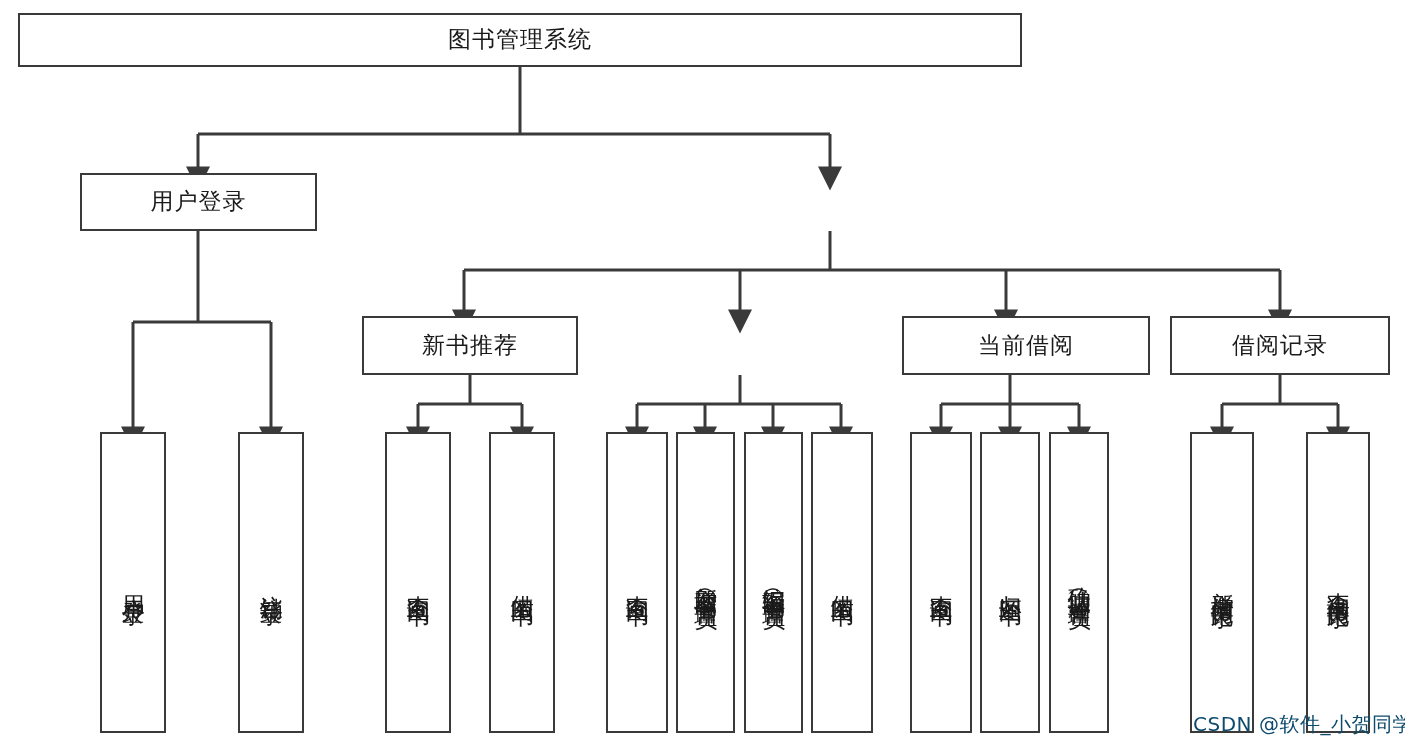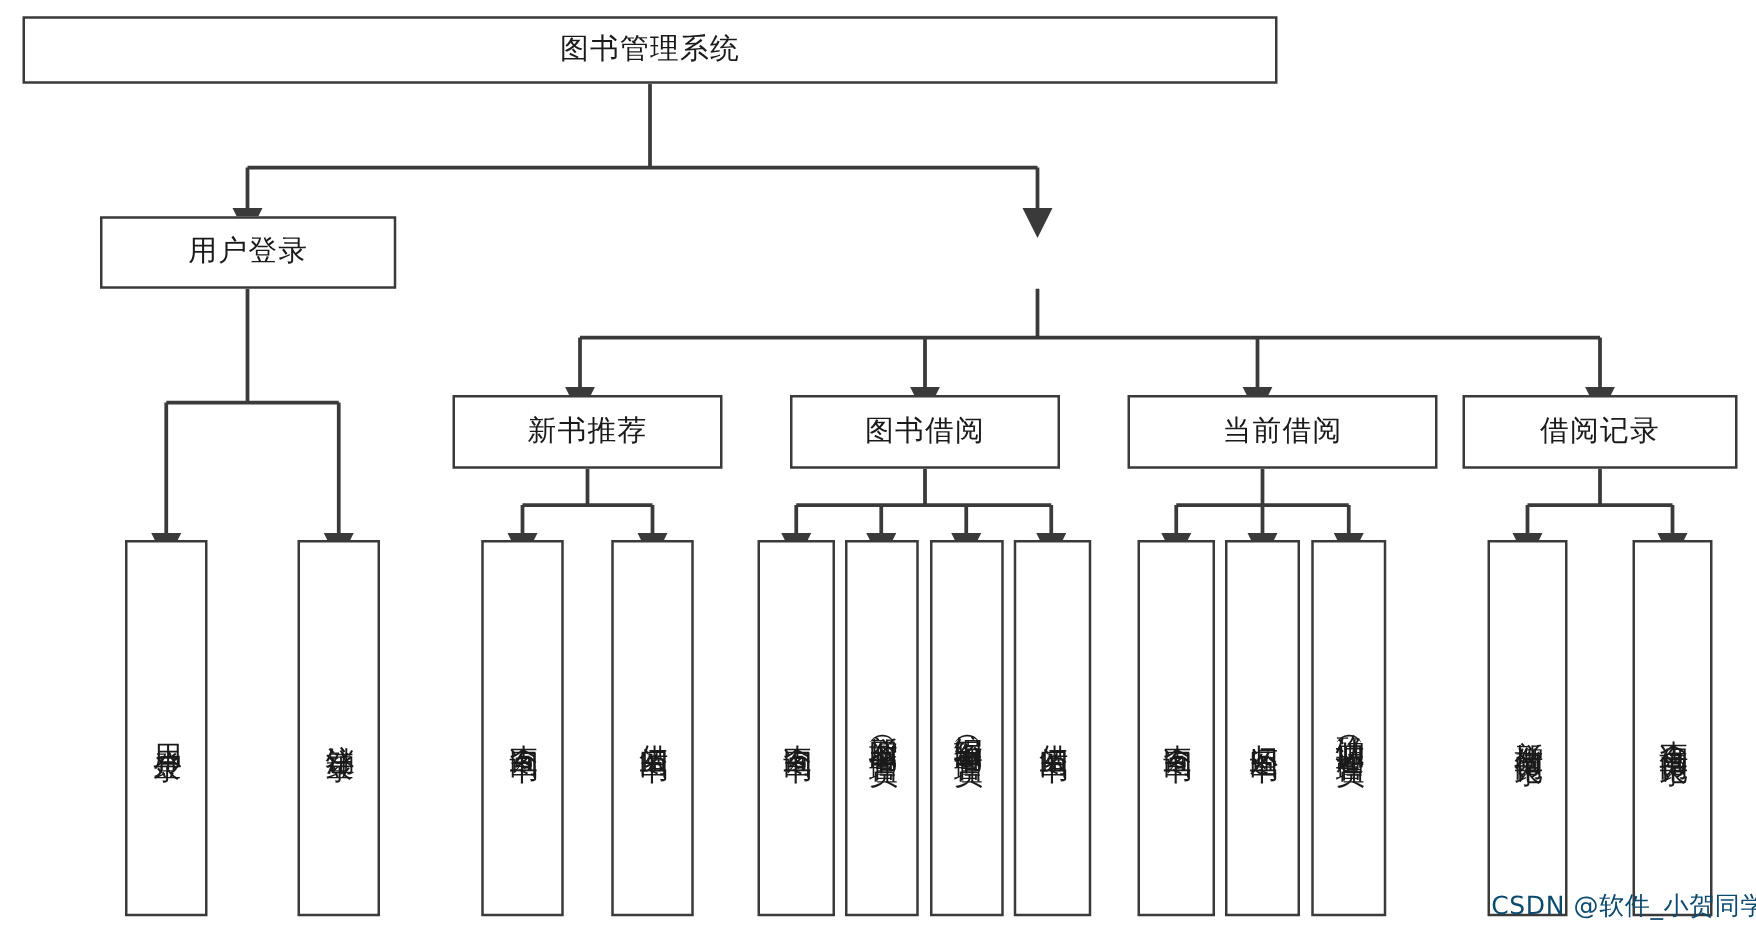--- a/index.html
+++ b/index.html
@@ -123,23 +123,20 @@
 
   <div class="node node-h" style="left:80px; top:173px; width:237px; height:58px;">
     <span class="node-label">用户登录</span>
   </div>
 
 
   <div class="node node-h" style="left:362px; top:316px; width:216px; height:59px;">
     <span class="node-label">新书推荐</span>
   </div>
 
-  <div class="node node-h" style="left:632px; top:316px; width:216px; height:59px;">
-    <span class="node-label">图书借阅</span>
-  </div>
 
   <div class="node node-h" style="left:902px; top:316px; width:248px; height:59px;">
     <span class="node-label">当前借阅</span>
   </div>
 
   <div class="node node-h" style="left:1170px; top:316px; width:220px; height:59px;">
     <span class="node-label">借阅记录</span>
   </div>
 
   <div class="node node-v" style="left:100px; top:432px; width:66px; height:301px;">

